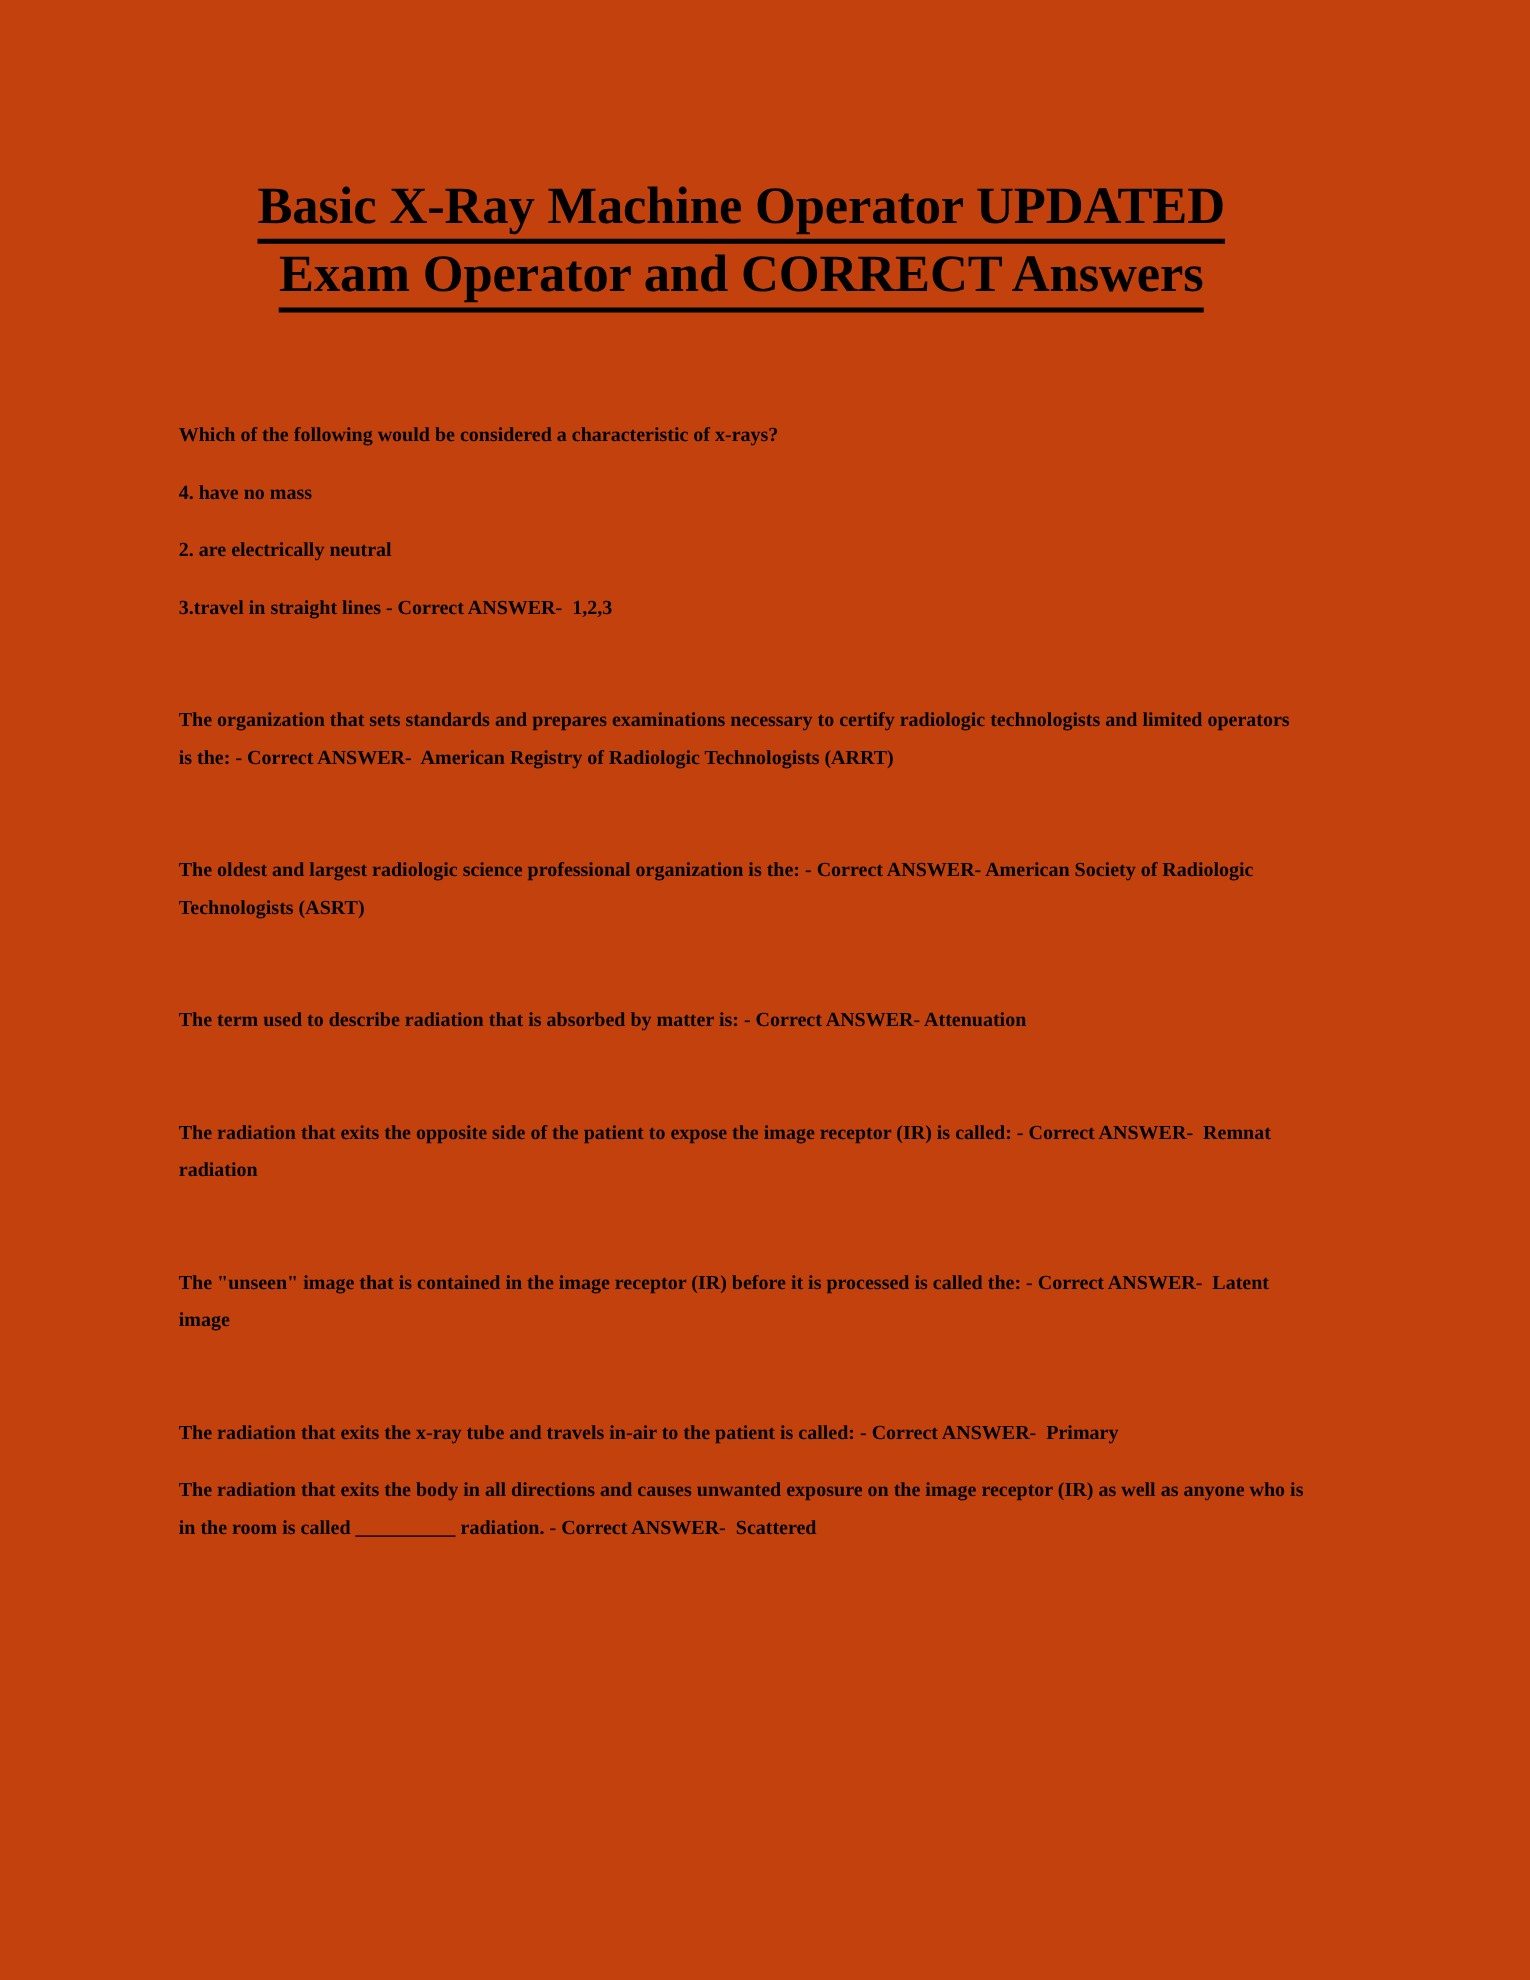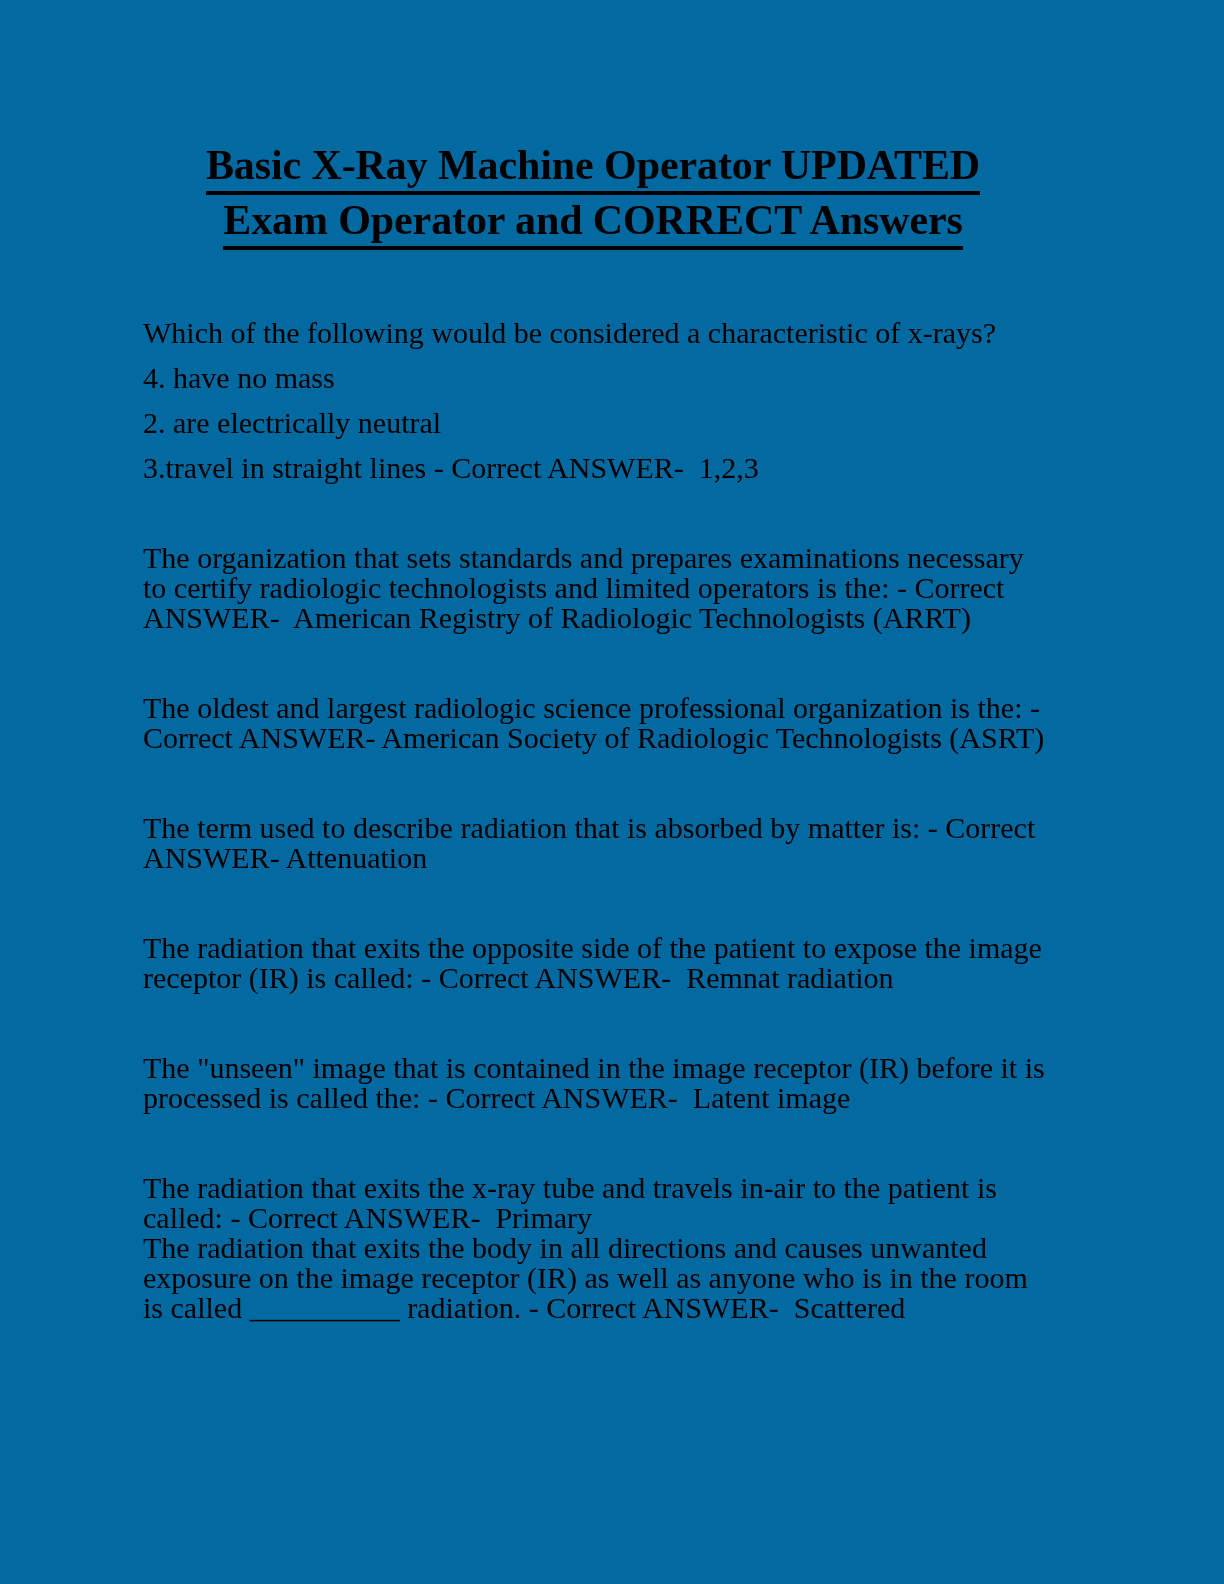--- a/index.html
+++ b/index.html
@@ -12,21 +12,21 @@
     width: 1224px;
     height: 1584px;
     font-family: "Liberation Serif", "DejaVu Serif", serif;
     color: #000000;
     overflow: hidden;
   }
   .page {
     position: relative;
     width: 1224px;
     height: 1584px;
-    background: #0369a1;
+    background: #c2410c;
     box-sizing: border-box;
   }
   .doc-title {
     margin: 0;
     padding: 0;
     position: absolute;
     left: 143px;
     top: 140px;
     width: 900px;
     text-align: center;
@@ -42,28 +42,29 @@
     border-bottom: 4px solid #000000;
     padding-bottom: 1px;
   }
   .body-area {
     position: absolute;
     left: 143px;
     top: 318px;
     width: 902px;
   }
   p.para {
-    margin: 0 0 0 0;
+    margin: 16px 0 0 0;
     padding: 0;
-    font-size: 30px;
+    font-size: 16px;
     line-height: 30px;
     text-align: left;
     color: #000000;
     font-family: "Liberation Serif", "DejaVu Serif", serif;
     white-space: pre-wrap;
+    font-weight: bold;
   }
   p.gap-small {
     margin-bottom: 15px;
   }
   p.gap-large {
     margin-bottom: 60px;
   }
   p.gap-none {
     margin-bottom: 0;
   }

